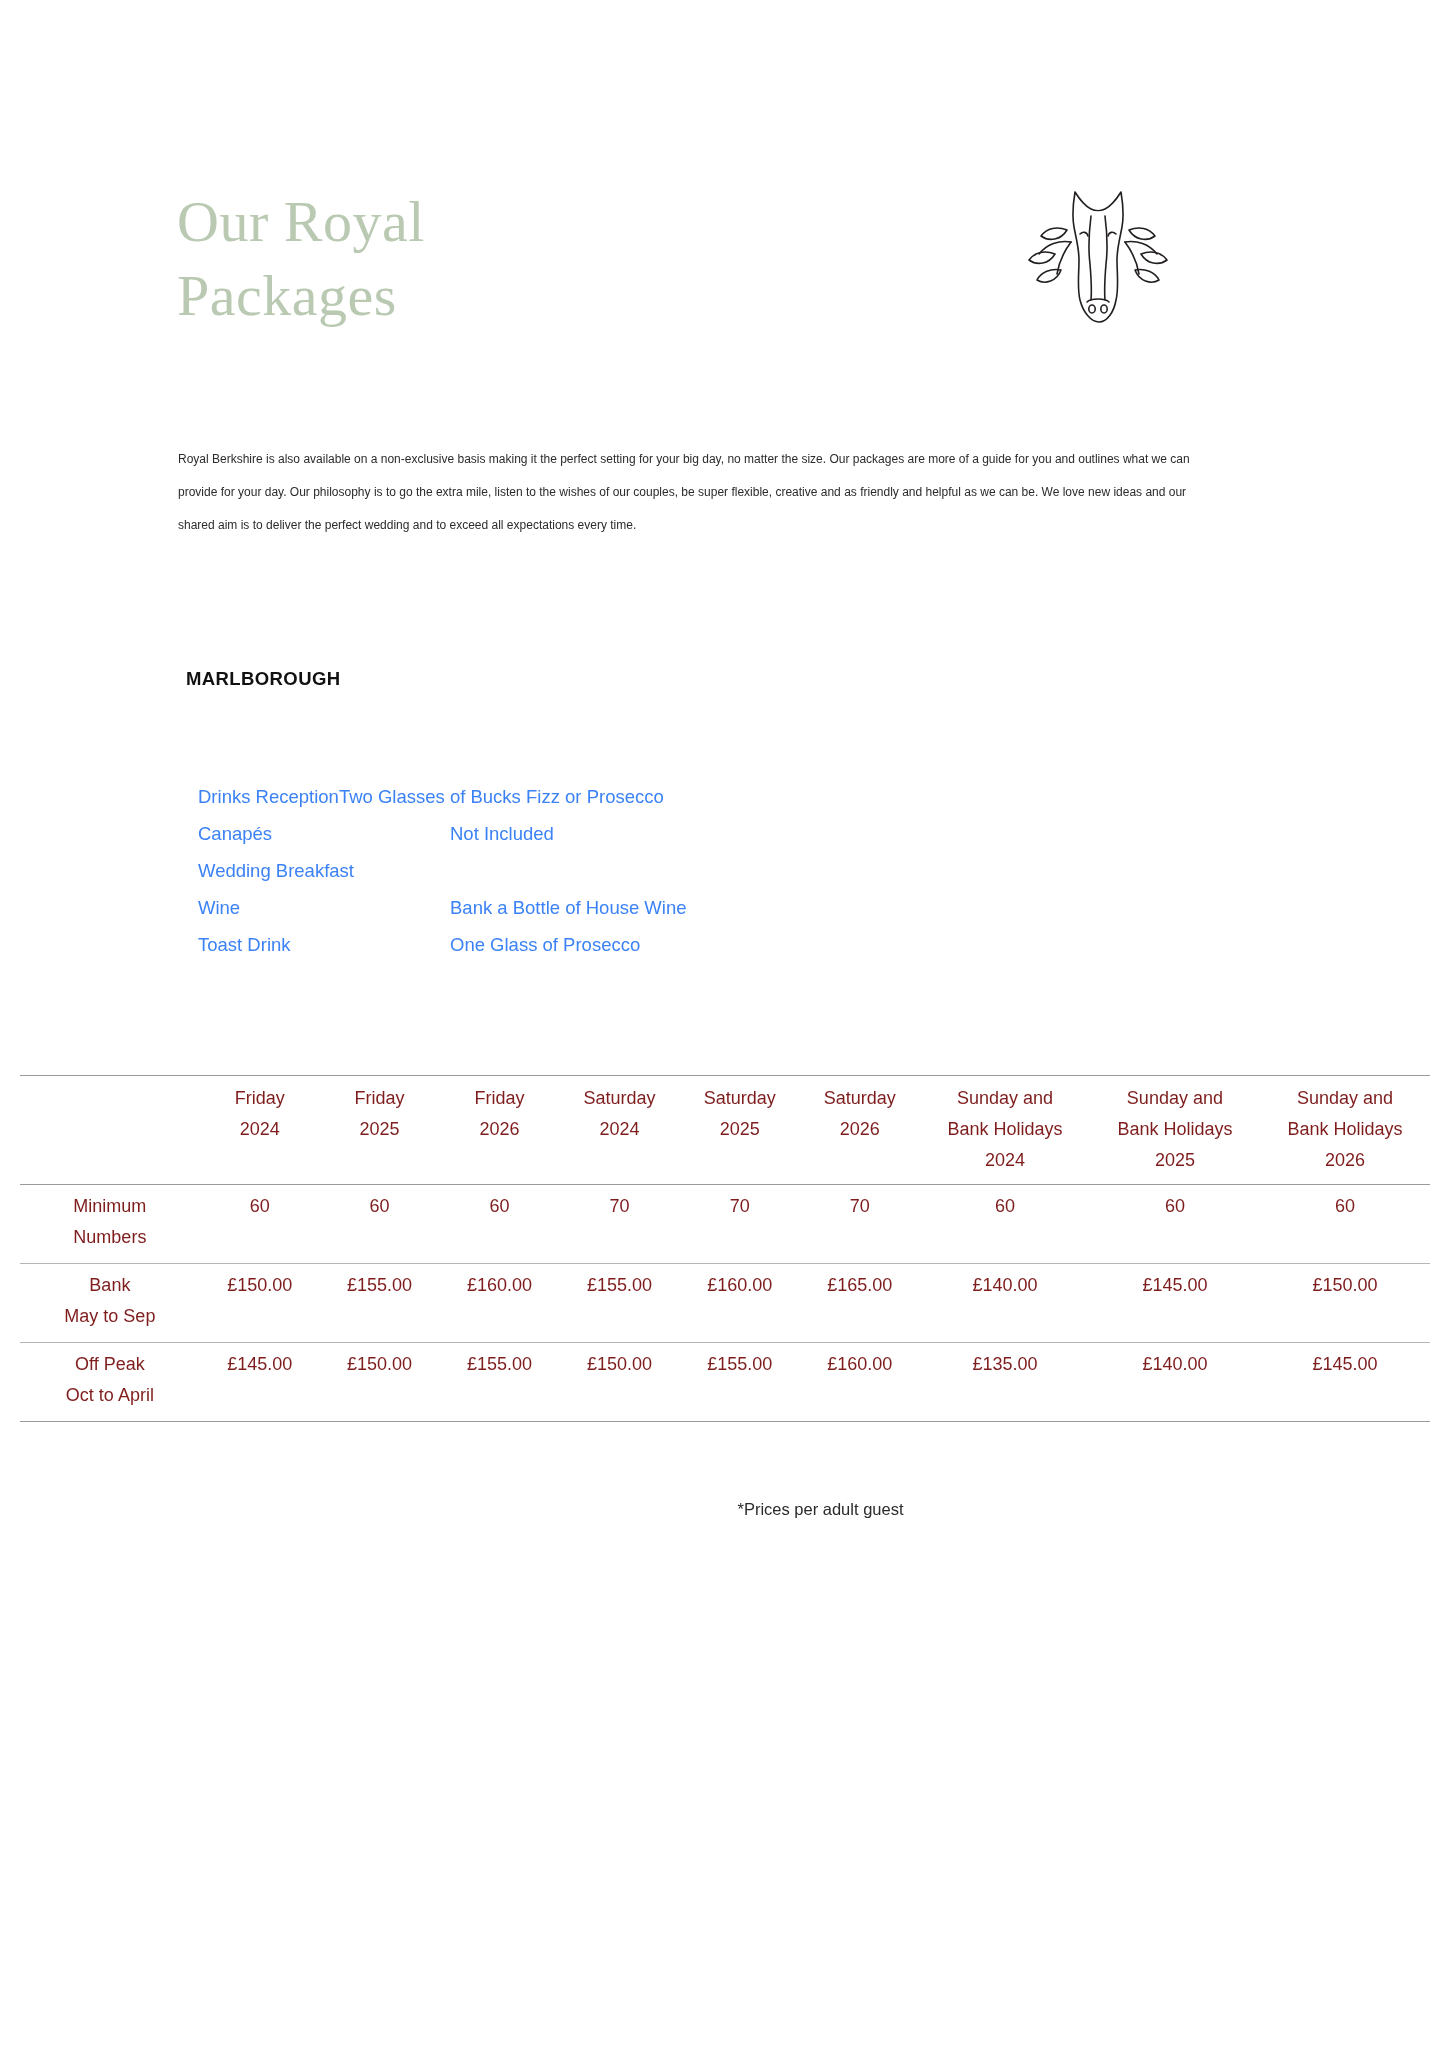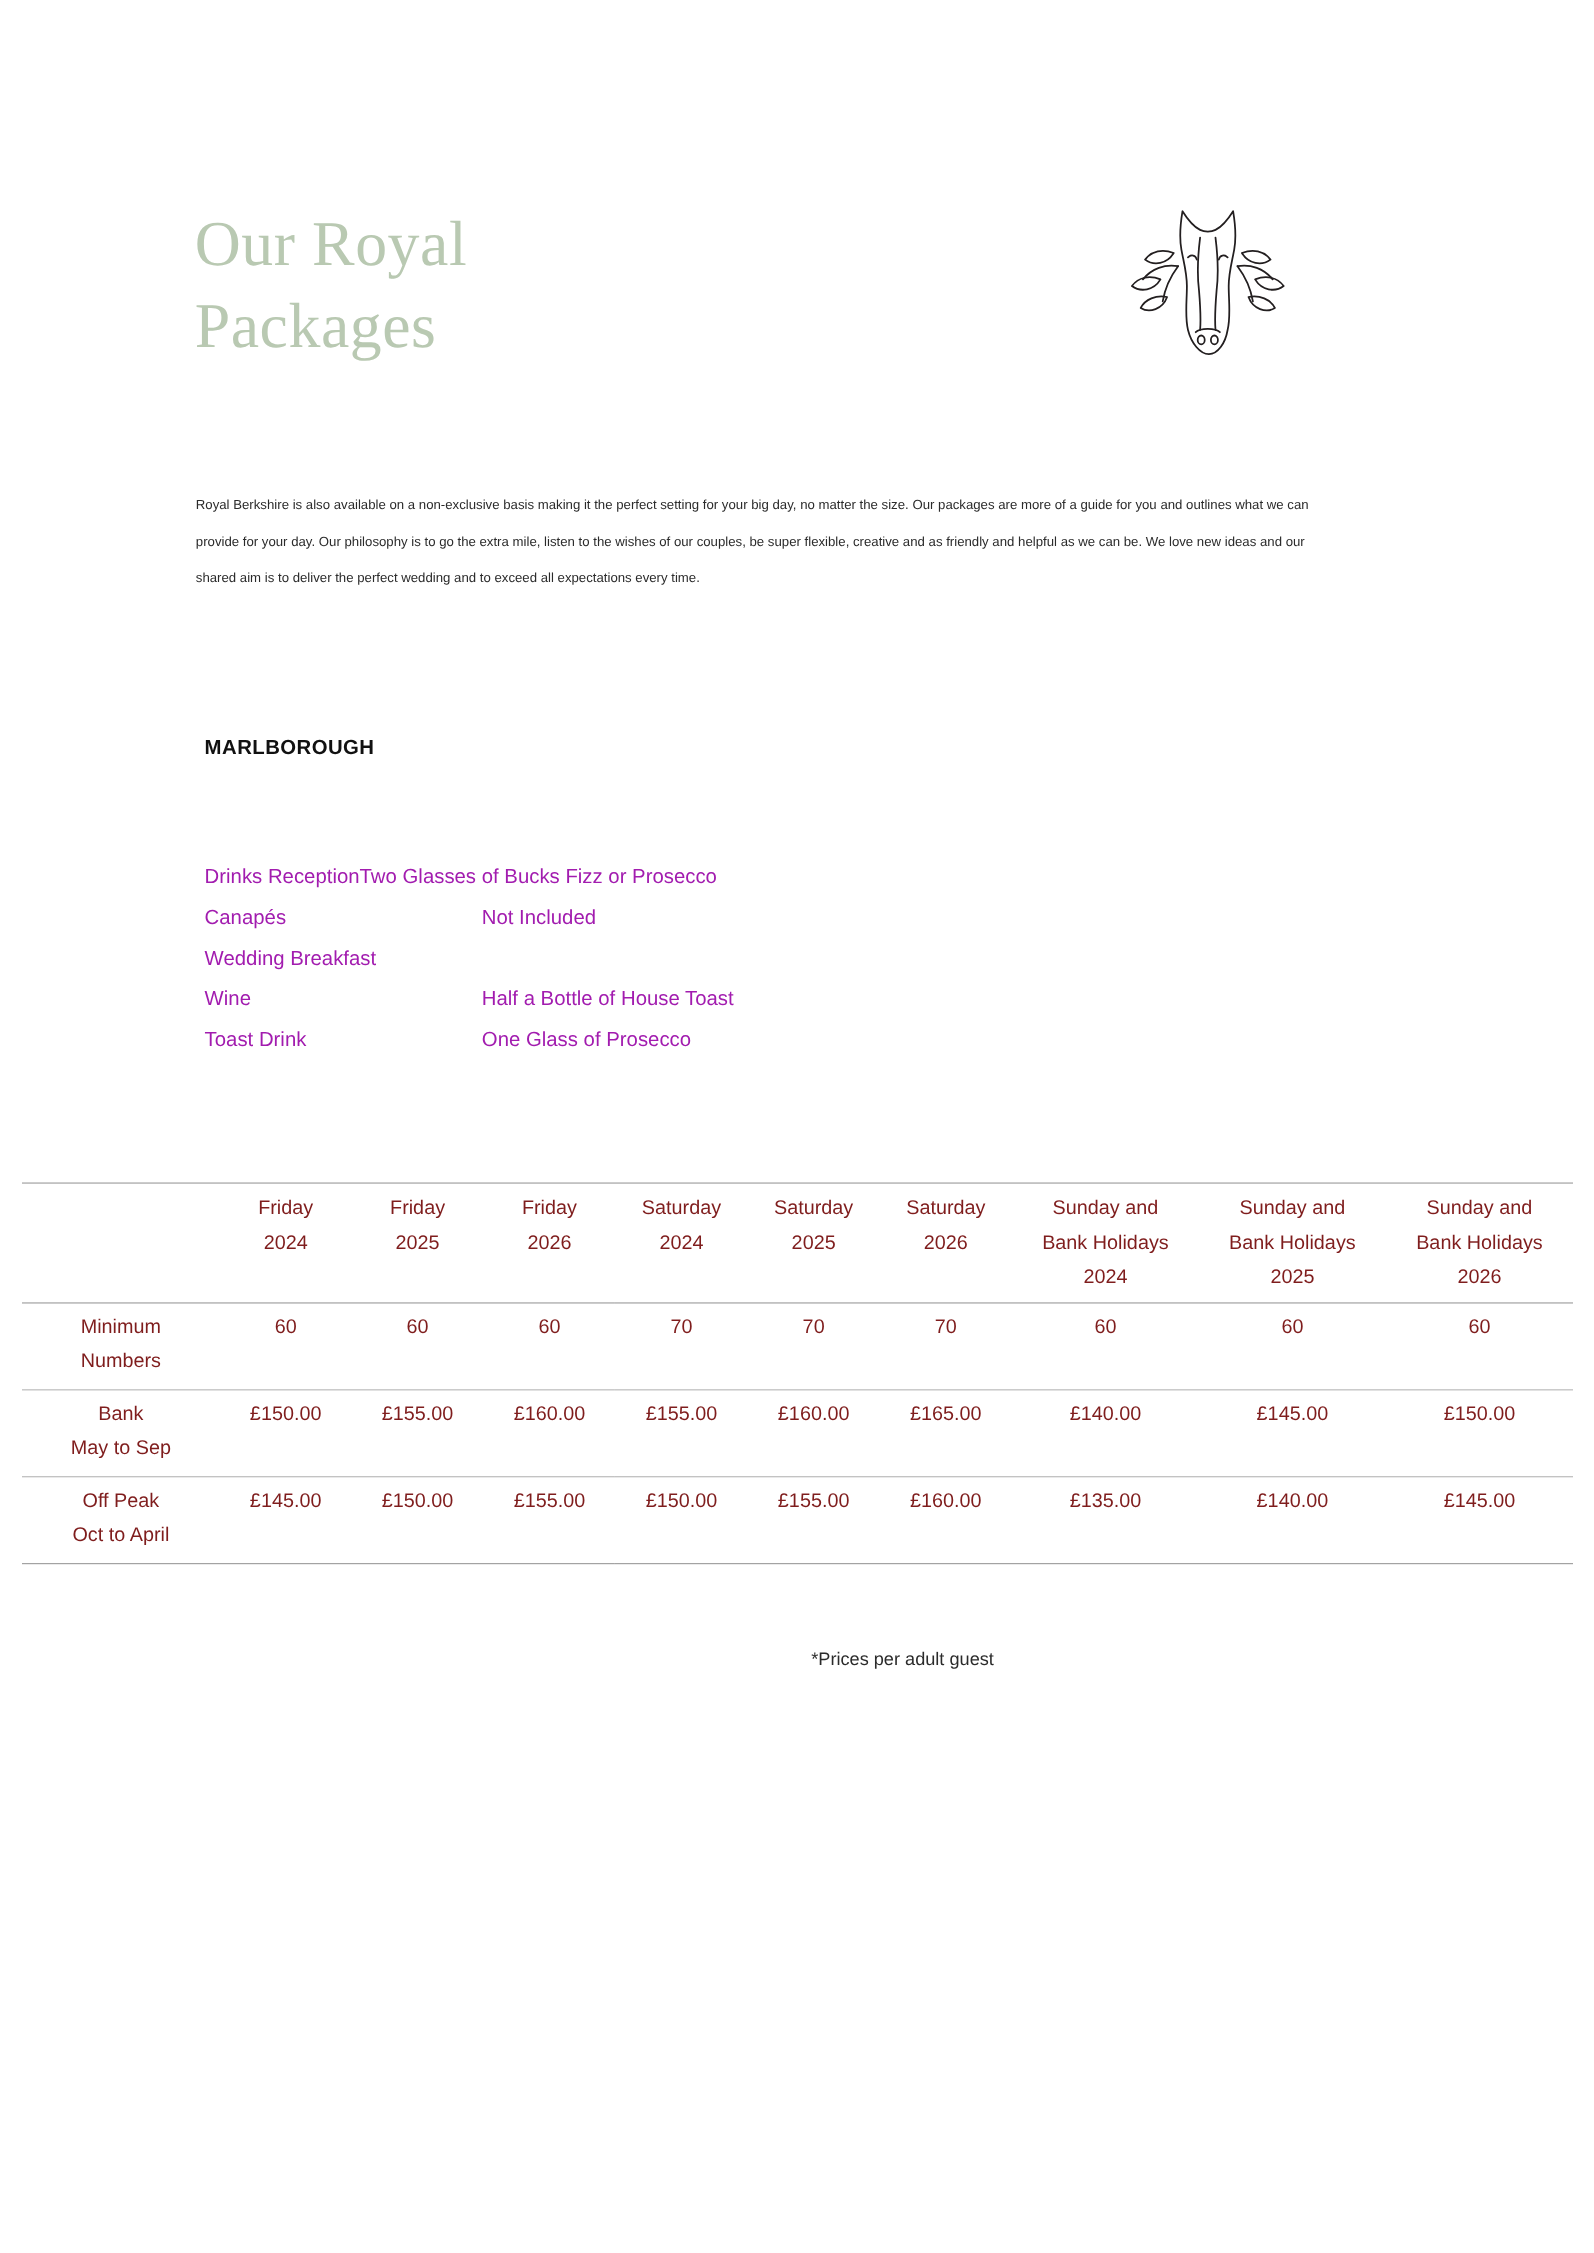--- a/index.html
+++ b/index.html
@@ -67,26 +67,26 @@
     top: 668px;
     font-size: 18.5px;
     font-weight: bold;
     letter-spacing: 0.4px;
     color: #111;
   }
 
   
   .inclusions {
     position: absolute;
-    left: 186px;
+    left: 198px;
     top: 778px;
     width: 700px;
     font-size: 18.5px;
     line-height: 37px;
-    color: #a21caf;
+    color: #3b82f6;
   }
   .inc-row {
     display: flex;
   }
   .inc-label {
     width: 252px;
     flex: 0 0 252px;
   }
   .inc-value {
     flex: 1;
@@ -211,21 +211,21 @@
     </div>
     <div class="inc-row">
       <span class="inc-label">Canapés</span>
       <span class="inc-value">Not Included</span>
     </div>
     <div class="inc-row">
       <span class="inc-label">Wedding Breakfast</span>
     </div>
     <div class="inc-row">
       <span class="inc-label">Wine</span>
-      <span class="inc-value">Half a Bottle of House Toast</span>
+      <span class="inc-value">Bank a Bottle of House Wine</span>
     </div>
     <div class="inc-row">
       <span class="inc-label">Toast Drink</span>
       <span class="inc-value">One Glass of Prosecco</span>
     </div>
   </div>
 
   <div class="topline"></div>
   <div class="table-wrap">
     <table class="prices">

